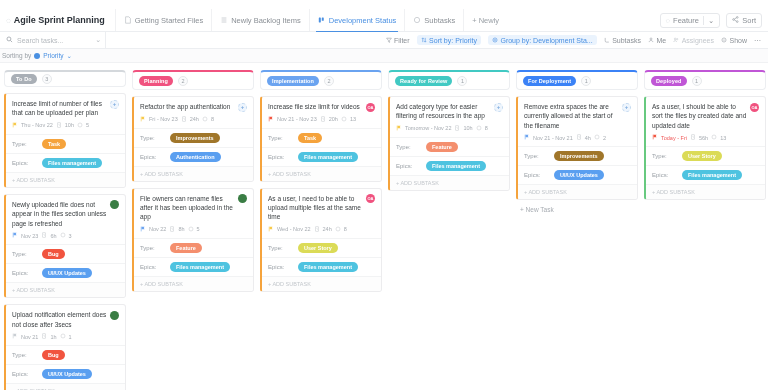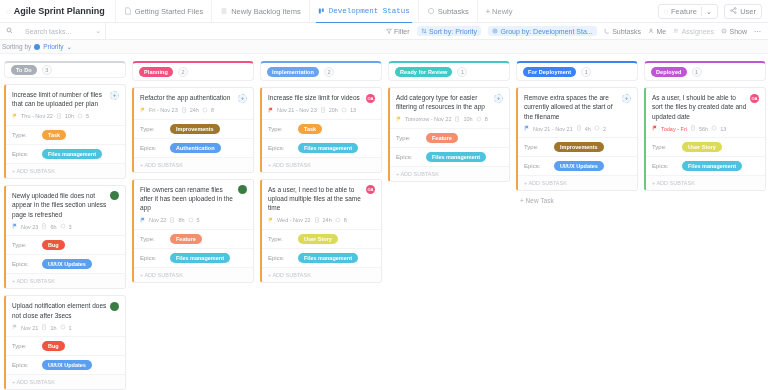--- a/index.html
+++ b/index.html
@@ -12,37 +12,38 @@
   }
 
   
   .topbar {
     height: 23px;
     display: flex;
     align-items: stretch;
     border-bottom: 1px solid #eceef1;
     background: #ffffff;
     font-size: 7.5px;
+    margin-top: 9px;
   }
   .tab {
     display: flex; align-items: center; gap: 3px;
     padding: 0 8px;
     position: relative;
     white-space: nowrap;
     color: #8b9096;
     border-right: 1px solid #f0f1f3;
   }
   .tab.brand {
     color: #2b3138;
     font-weight: bold;
     font-size: 9px;
     padding-left: 6px;
     padding-right: 10px;
   }
-  .tab.active { color: #4a90e2; font-family: Liberation Mono, monospace; }
+  .tab.active { color: #4a90e2; }
   .tab.active::after {
     content: ""; position: absolute; left: 6px; right: 6px; bottom: -1px;
     height: 1.5px; background: #4a90e2;
   }
   .tab.plain { border-right: none; color: #9aa0a6; }
   .tab-ico { width: 8px; height: 8px; flex: 0 0 auto; display:block; }
   .topbar-spacer { flex: 1; border-right: none; }
   .topbar-right {
     display: flex; align-items: center; gap: 6px;
     padding-right: 6px; font-size: 7.5px; color: #8b9096;
@@ -56,21 +57,21 @@
 
   
   .searchrow {
     height: 17px;
     display: flex; align-items: center;
     border-bottom: 1px solid #eceef1;
     padding-left: 6px;
     font-size: 7px;
   }
   .searchbox {
-    display: flex; align-items: center; gap: 12px;
+    display: flex; align-items: center; gap: 4px;
     width: 100px; color: #b4b9be;
     border-right: 1px solid #eceef1;
     height: 100%;
     padding-right: 4px;
   }
   .searchbox .caret { margin-left: auto; }
   .search-input {
     border: none; outline: none; background: transparent;
     font-family: inherit; font-size: 7px; color: #9aa0a6; width: 58px;
   }
@@ -253,21 +254,21 @@
       <span>
         <svg viewBox="0 0 10 10" width="7" height="7">
             <g fill="none" stroke="#9aa0a6" stroke-width="1">
               <circle cx="7.5" cy="2" r="1.2"></circle>
               <circle cx="2.2" cy="5" r="1.2"></circle>
               <circle cx="7.5" cy="8" r="1.2"></circle>
               <path d="M3.3 4.4 6.4 2.6M3.3 5.6 6.4 7.4"></path>
             </g>
           </svg>
       </span>
-      <span>User</span>
+      <span>Sort</span>
     </div>
   </div>
 </div>
 
 <div class="searchrow">
   <div class="searchbox">
     <span>
       <svg viewBox="0 0 10 10" width="7" height="7">
           <g fill="none" stroke="#9aa0a6" stroke-width="1.1">
             <circle cx="4.2" cy="4.2" r="2.8"></circle>

